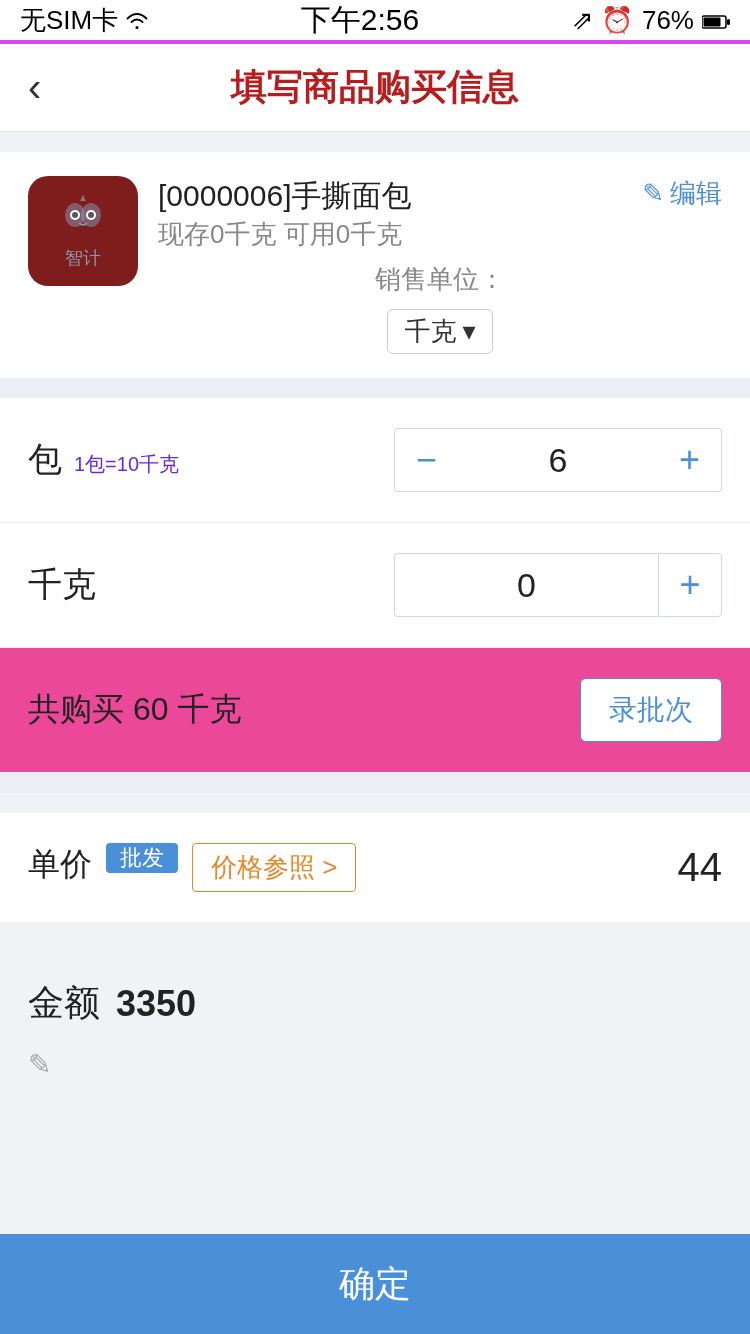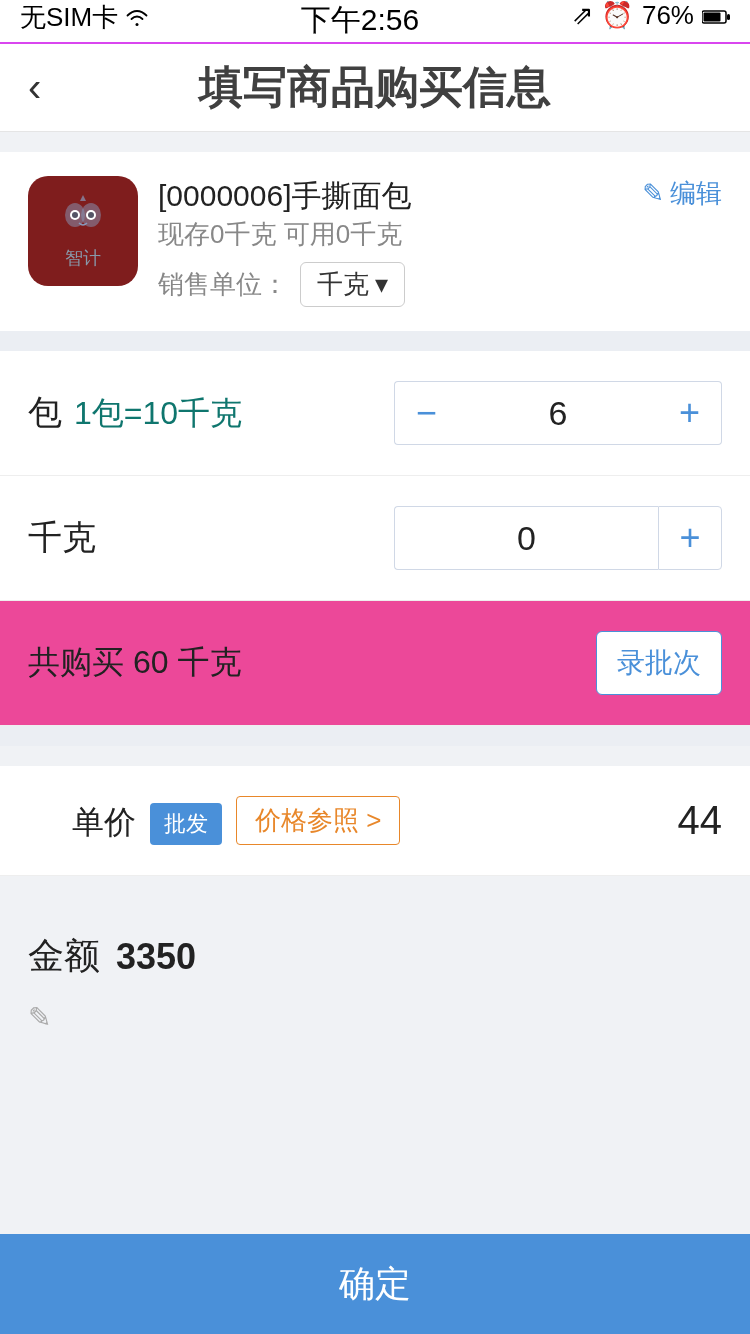--- a/index.html
+++ b/index.html
@@ -12,26 +12,26 @@
       position: relative;
       font-size: 32px;
     }
 
     
     .status-bar {
       width: 750px;
       height: 44px;
       background: #fff;
       display: flex;
-      align-items: flex-start;
+      align-items: center;
       justify-content: space-between;
       padding: 0 20px;
       font-size: 28px;
       color: #000;
-      border-bottom: 2px solid #d946ef;
+      border-bottom: 4px solid #d946ef;
     }
     .status-left {
       display: flex;
       align-items: center;
       gap: 8px;
       font-size: 26px;
     }
     .status-center {
       font-size: 30px;
       font-weight: 500;
@@ -55,23 +55,23 @@
       border-bottom: 1px solid #e5e5e5;
     }
     .nav-back {
       position: absolute;
       left: 28px;
       font-size: 40px;
       color: #333;
       cursor: pointer;
     }
     .nav-title {
-      font-size: 44px;
+      font-size: 36px;
       font-weight: 600;
-      color: #404040;
+      color: #b91c1c;
     }
 
     
     .product-section {
       background: #fff;
       margin-top: 20px;
       padding: 24px 28px;
       display: flex;
       align-items: flex-start;
       gap: 20px;
@@ -105,20 +105,21 @@
       font-size: 26px;
       color: #888;
       margin-bottom: 10px;
     }
     .product-unit-row {
       display: flex;
       align-items: center;
       gap: 12px;
       font-size: 26px;
       color: #888;
+      flex-direction: column;
     }
     .unit-select {
       border: 1px solid #ccc;
       border-radius: 6px;
       padding: 4px 16px;
       font-size: 26px;
       color: #333;
       background: #fff;
       display: flex;
       align-items: center;
@@ -155,22 +156,22 @@
       justify-content: space-between;
     }
     .qty-label {
       font-size: 34px;
       color: #222;
       display: flex;
       align-items: baseline;
       gap: 12px;
     }
     .qty-sublabel {
-      font-size: 32px;
-      color: #0f766e;
+      font-size: 20px;
+      color: #6d28d9;
     }
     .qty-controls {
       display: flex;
       align-items: center;
       gap: 0;
     }
     .qty-btn {
       width: 64px;
       height: 64px;
       background: #fff;
@@ -206,51 +207,50 @@
       border-bottom: 1px solid #eee;
     }
     .total-text {
       font-size: 32px;
       color: #222;
     }
     .batch-btn {
       border: 1px solid #4a90d9;
       color: #4a90d9;
       font-size: 28px;
-      padding: 12px 20px;
+      padding: 12px 28px;
       border-radius: 6px;
       background: #fff;
       cursor: pointer;
     }
 
     
     .price-section {
       background: #fff;
       margin-top: 20px;
       padding: 30px 28px;
       display: flex;
       align-items: center;
       justify-content: space-between;
       border-bottom: 1px solid #eee;
     }
     .price-label-row {
       display: flex;
-      align-items: flex-end;
+      align-items: flex-start;
       gap: 14px;
-      margin-left: 44px;
     }
     .price-label {
       font-size: 32px;
       color: #222;
     }
     .price-tag {
       background: #4a90d9;
       color: #fff;
       font-size: 22px;
-      padding: 6px 14px;
+      padding: 0 14px;
       border-radius: 4px;
     }
     .price-ref-btn {
       border: 1px solid #e8872a;
       color: #e8872a;
       font-size: 26px;
       padding: 6px 18px;
       border-radius: 4px;
       background: #fff;
       cursor: pointer;

